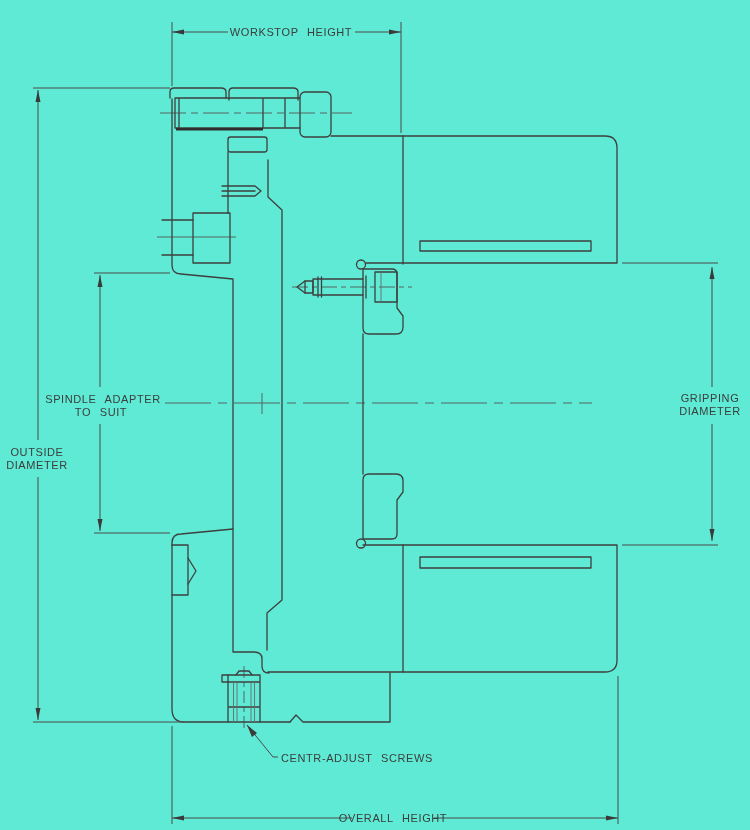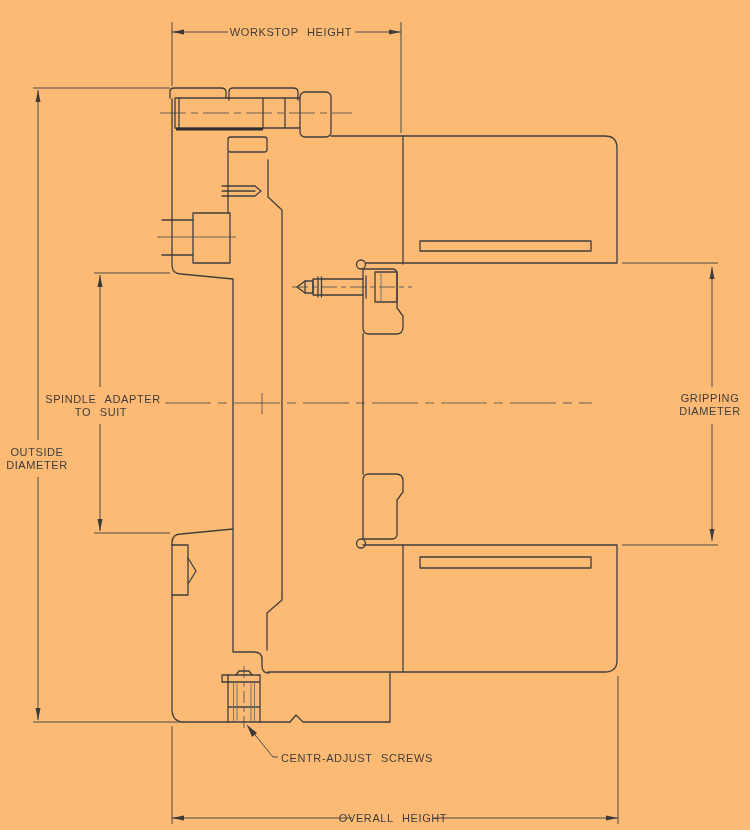--- a/index.html
+++ b/index.html
@@ -1,20 +1,20 @@
 <!DOCTYPE html>
 <html><head>
 <meta charset="utf-8">
 <style>
   html, body { margin: 0; padding: 0; background: #ffffff; }
   #stage {
     position: relative;
     width: 750px;
     height: 830px;
-    background: #fdba74;
+    background: #5eead4;
     font-family: "Liberation Sans", sans-serif;
     overflow: hidden;
   }
   svg { display: block; }
   text {
     font-family: "Liberation Sans", sans-serif;
     font-size: 11px;
     fill: #3d3d3d;
     letter-spacing: 0.6px;
     word-spacing: 5px;

